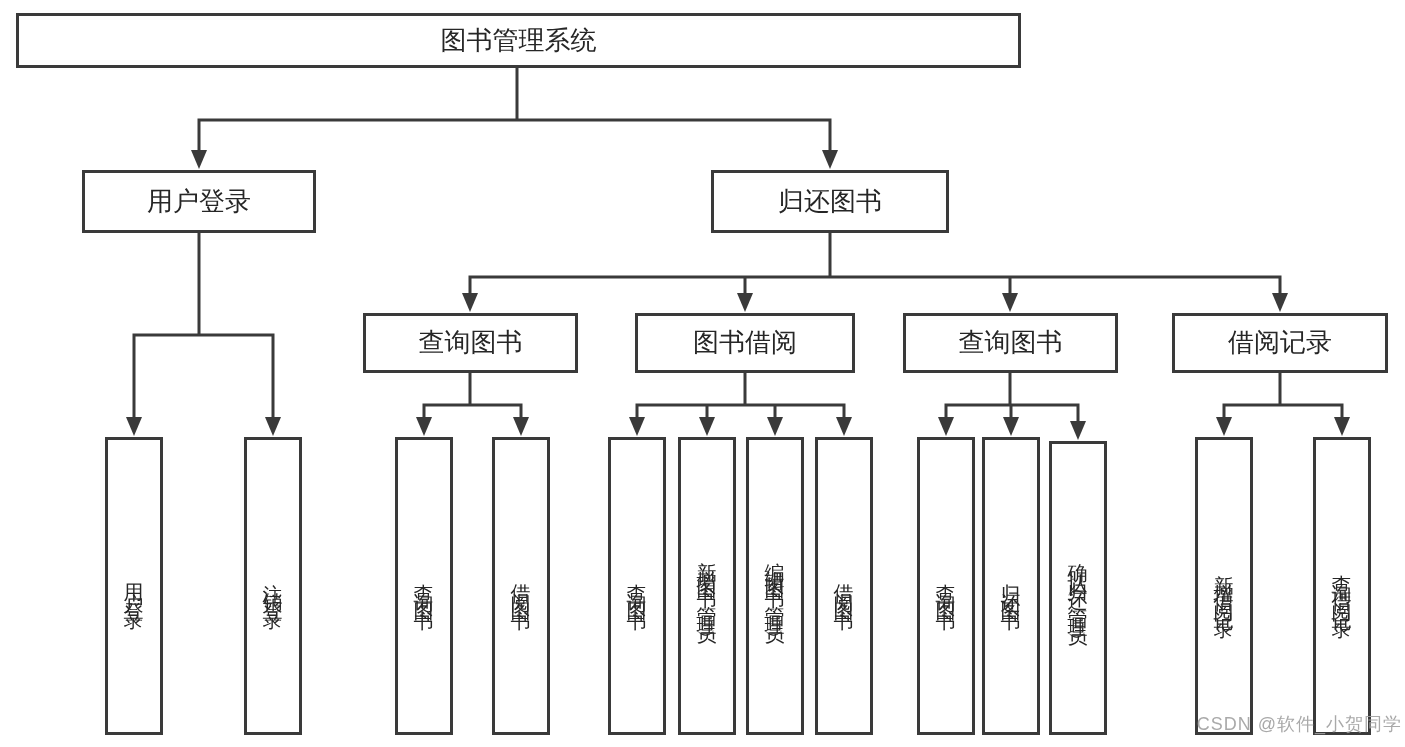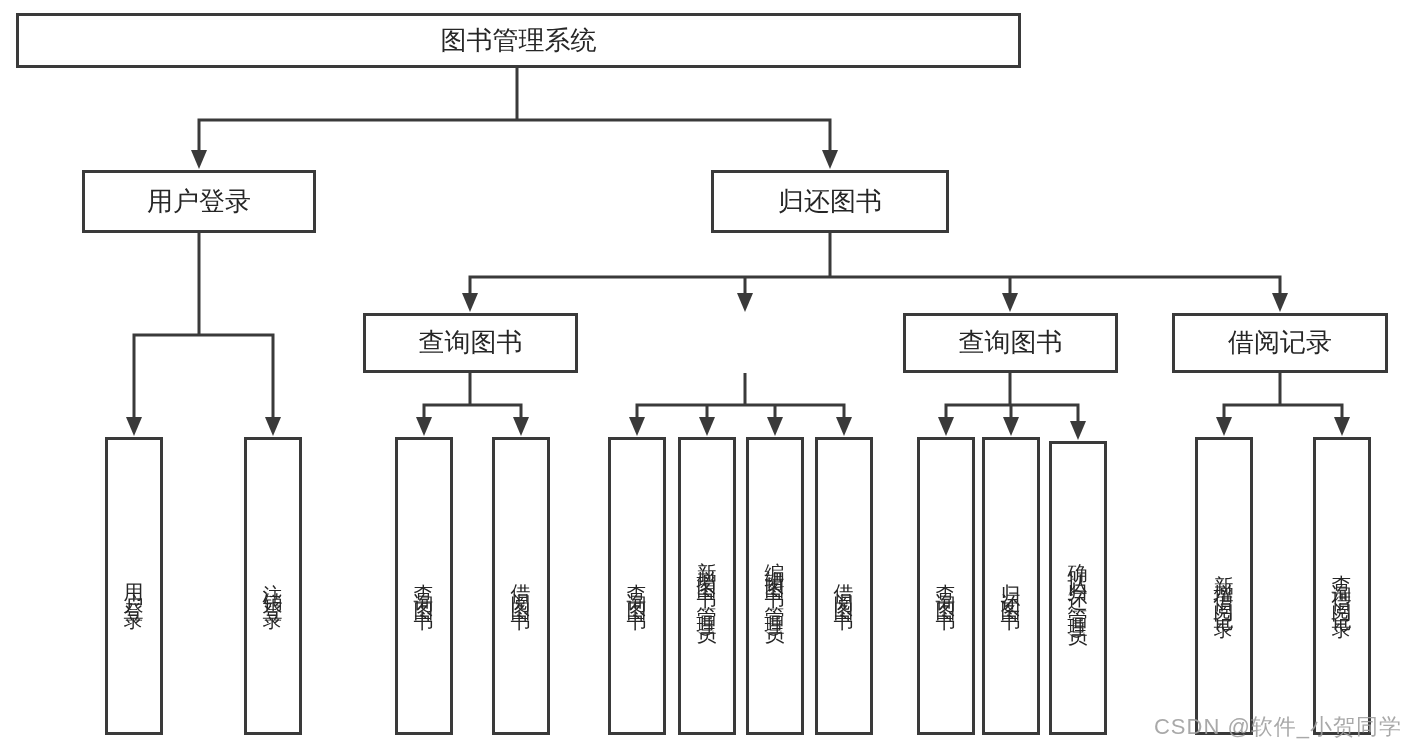--- a/index.html
+++ b/index.html
@@ -40,21 +40,21 @@
   .v-box {
     writing-mode: vertical-rl;
     text-orientation: mixed;
     letter-spacing: 9px;
     font-size: 20px;
   }
   .watermark {
     position: absolute;
     top: 712px;
     right: 3px;
-    font-size: 22px;
+    font-size: 18px;
     color: #a0a0a0;
     opacity: 0.9;
     white-space: nowrap;
     z-index: 5;
     letter-spacing: 1px;
   }
 </style>
 </head>
 <body>
 
@@ -101,20 +101,21 @@
       <polygon points="1334,417 1350,417 1342,436"></polygon>
     </g>
   </svg>
 
   <div class="box" style="left:16px; top:13px; width:1005px; height:55px;">图书管理系统</div>
 
   <div class="box" style="left:82px; top:170px; width:234px; height:63px;">用户登录</div>
   <div class="box" style="left:711px; top:170px; width:238px; height:63px;">归还图书</div>
 
   <div class="box" style="left:363px; top:313px; width:215px; height:60px;">查询图书</div>
+  <div class="box" style="left:635px; top:313px; width:220px; height:60px;">图书借阅</div>
   <div class="box" style="left:903px; top:313px; width:215px; height:60px;">查询图书</div>
   <div class="box" style="left:1172px; top:313px; width:216px; height:60px;">借阅记录</div>
 
   <div class="box v-box" style="left:105px; top:437px; width:58px; height:298px;">用户登录</div>
   <div class="box v-box" style="left:244px; top:437px; width:58px; height:298px;">注销登录</div>
 
   <div class="box v-box" style="left:395px; top:437px; width:58px; height:298px;">查询图书</div>
   <div class="box v-box" style="left:492px; top:437px; width:58px; height:298px;">借阅图书</div>
 
   <div class="box v-box" style="left:608px; top:437px; width:58px; height:298px;">查询图书</div>

